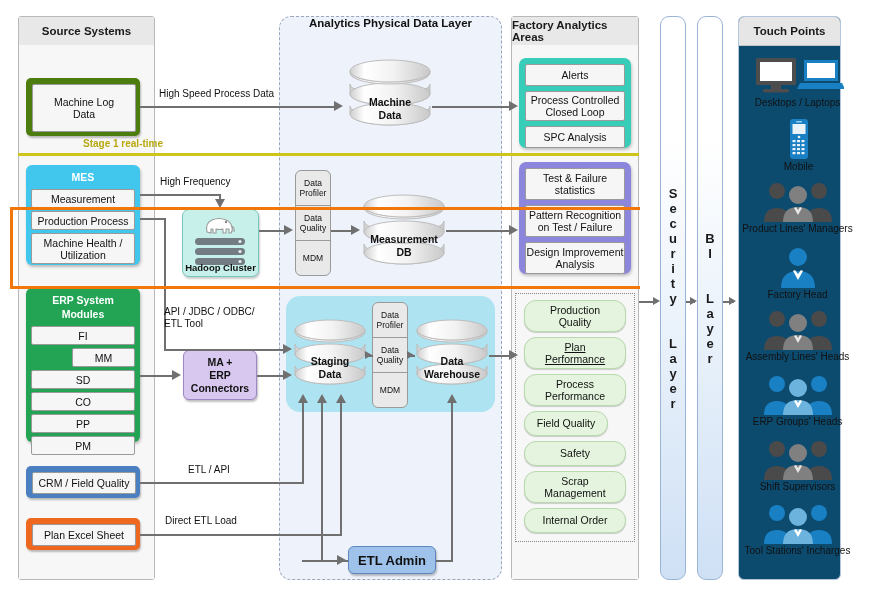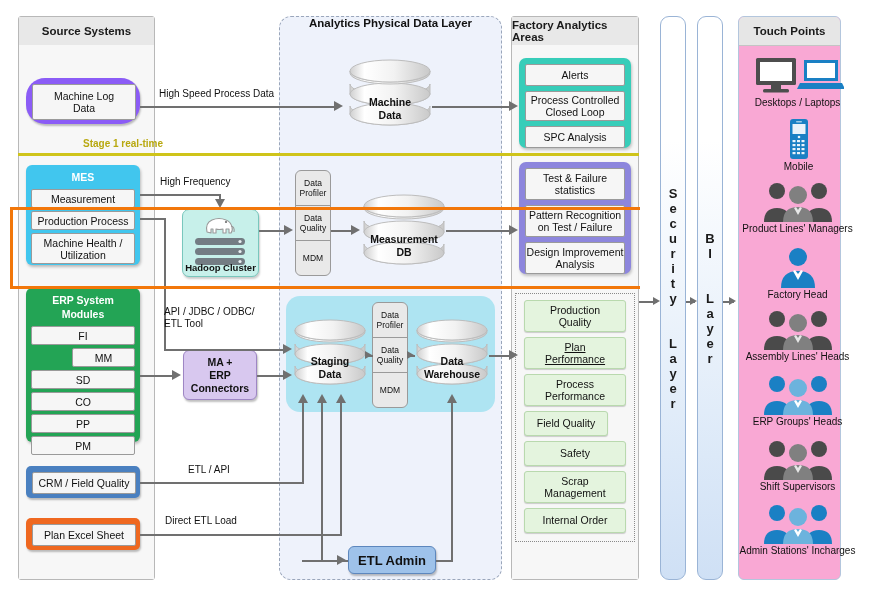--- a/index.html
+++ b/index.html
@@ -47,21 +47,21 @@
   .aabox{position:absolute;box-sizing:border-box;border-radius:7px;padding:6px;
          box-shadow:1px 2px 3px rgba(0,0,0,.22);}
   .aa-item{background:#f6f6f6;border:1px solid #9a9a9a;border-radius:2px;margin-bottom:5px;
            display:flex;align-items:center;justify-content:center;text-align:center;
            font-size:10.5px;color:#111;line-height:12.5px;}
   .aa-item:last-child{margin-bottom:10px;text-align:center;}
 
   
   .dotbox{position:absolute;box-sizing:border-box;border:1.5px dotted #8a8a8a;background:#f7f7f7;}
   .greenitem{position:absolute;box-sizing:border-box;background:#e4f4de;border:1px solid #b9d9ae;
-             border-radius:3px;display:flex;align-items:center;justify-content:center;
+             border-radius:12px;display:flex;align-items:center;justify-content:center;
              text-align:center;font-size:10.5px;color:#111;line-height:12.5px;
              box-shadow:0 1px 1px rgba(0,0,0,.18);}
 
   
   .procbox{position:absolute;box-sizing:border-box;border-radius:6px;
            display:flex;align-items:center;justify-content:center;text-align:center;
            font-size:10.5px;line-height:13px;color:#111;box-shadow:1px 2px 2px rgba(0,0,0,.25);}
   .purple{background:#d8c8ef;border:1px solid #9e86c4;font-weight:bold;}
   .bluebtn{background:#9ec2ea;border:1px solid #5d87bd;font-weight:bold;font-size:13px;}
 
@@ -112,21 +112,21 @@
 </head>
 <body>
 
 <div id="canvas">
 
   <div class="panel panel-grey" style="left:18px;top:16px;width:137px;height:564px;">
     <div class="panel-hdr">Source Systems</div>
     <div class="panel-body"></div>
   </div>
 
-  <div class="srcbox" style="left:26px;top:78px;width:114px;height:46px;background:#8b5cf6;border-radius:19px;">
+  <div class="srcbox" style="left:26px;top:78px;width:114px;height:58px;background:#4d7c0f;">
     <div class="inner">
       <span><span>Machine Log</span><br><span>Data</span></span>
     </div>
   </div>
 
   <div class="grpbox" style="left:26px;top:165px;width:114px;height:100px;background:#41c6ee;">
     <div class="grp-title">MES</div>
     <div class="grp-item" style="height:17px;">
         <span>Measurement</span>
       </div>
@@ -355,21 +355,21 @@
     <span>Internal Order</span>
   </div>
 
   <div class="vbar" style="left:660px;top:16px;width:26px;height:564px;">
     <span id="sec-label">S<br>e<br>c<br>u<br>r<br>i<br>t<br>y<br><br><br>L<br>a<br>y<br>e<br>r</span>
   </div>
   <div class="vbar" style="left:697px;top:16px;width:26px;height:564px;">
     <span id="bi-label">B<br>I<br><br><br>L<br>a<br>y<br>e<br>r</span>
   </div>
 
-  <div class="panel" style="left:738px;top:16px;width:103px;height:564px;border:1px solid #b3c6dd;border-radius:6px;background:#f9a8d4;">
+  <div class="panel" style="left:738px;top:16px;width:103px;height:564px;border:1px solid #b3c6dd;border-radius:6px;background:#0c4a6e;">
     <div class="panel-hdr" style="background:#e6e6e6;border-bottom:1px solid #c4c4c4;border-radius:5px 5px 0 0;">Touch Points</div>
   </div>
 
   <div class="tp-item" style="left:738px;width:119px;top:56px;">
     <div class="tp-ico">
       <svg width="92" height="40" viewBox="0 0 92 40">
         <g fill="#4d4d4d">
           <rect x="4" y="2" width="40" height="27" rx="1.5" fill="#4d4d4d"></rect>
           <rect x="8" y="6" width="32" height="19" fill="#ffffff"></rect>
           <rect x="19" y="29" width="10" height="4" fill="#4d4d4d"></rect>
@@ -507,21 +507,21 @@
           <circle cx="58" cy="11" r="8"></circle>
             <path d="M45 42 q0 -14 13 -14 q13 0 13 14 z"></path>
         </g>
         <g fill="#6cb3dd">
           <circle cx="37" cy="15" r="9"></circle>
             <path d="M22 42 q0 -15 15 -15 q15 0 15 15 z"></path>
         </g>
         <path d="M33 28 l4 7 l4 -7 l-2 -1 l-2 3 l-2 -3 z" fill="#ffffff"></path>
       </svg>
     </div>
-    <div class="tp-label">Admin Stations' Incharges</div>
+    <div class="tp-label">Tool Stations' Incharges</div>
   </div>
 
   <div class="ln lnh" style="left:140px;top:106px;width:194px;"></div>
   <div class="arw arw-r" style="left:334px;top:101px;"></div>
   <div class="edgelabel" style="left:159px;top:88px;">High Speed Process Data</div>
 
   <div class="ln lnh" style="left:432px;top:106px;width:81px;"></div>
   <div class="arw arw-r" style="left:509px;top:101px;"></div>
 
   <div class="ln lnh" style="left:140px;top:194px;width:80px;"></div>

